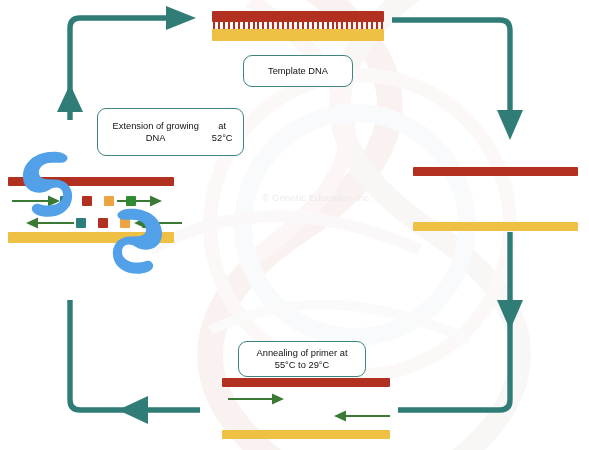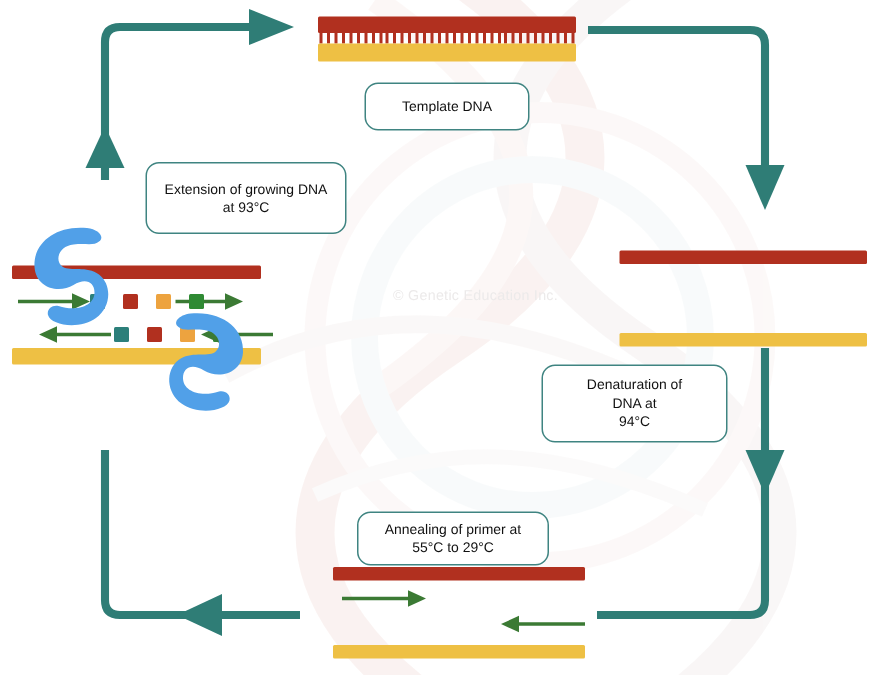--- a/index.html
+++ b/index.html
@@ -158,25 +158,20 @@
     <div class="bar bar-yellow" style="left:212px;top:29px;width:172px;height:12px;"></div>
   </div>
 
   <div class="label-box" style="left:243px;top:55px;width:110px;height:32px;">Template DNA</div>
 
   <div>
     <div class="bar bar-red" style="left:413px;top:167px;width:165px;height:9px;"></div>
     <div class="bar bar-yellow" style="left:413px;top:222px;width:165px;height:9px;"></div>
   </div>
 
-  <div class="label-box" style="left:361px;top:243px;width:124px;height:52px;flex-direction:column;">
-    <span>Denaturation of</span>
-    <span>DNA at</span>
-    <span>94°C</span>
-  </div>
 
   <div class="label-box" style="left:238px;top:325px;width:128px;height:36px;flex-direction:column;margin-top:16px;">
     <span>Annealing of primer at</span>
     <span>55°C to 29°C</span>
   </div>
 
   <div>
     <div class="bar bar-red" style="left:222px;top:378px;width:168px;height:9px;"></div>
 
     <svg class="primer" style="left:228px;top:392px;" width="60" height="14" viewBox="0 0 60 14">
@@ -185,23 +180,23 @@
     </svg>
 
     <svg class="primer" style="left:330px;top:409px;" width="60" height="14" viewBox="0 0 60 14">
       <line x1="14" y1="7" x2="60" y2="7" stroke="#3b7a34" stroke-width="2.2"></line>
       <path d="M16 1.5 L4 7 L16 12.5 Z" fill="#3b7a34"></path>
     </svg>
 
     <div class="bar bar-yellow" style="left:222px;top:430px;width:168px;height:9px;"></div>
   </div>
 
-  <div class="label-box" style="left:97px;top:108px;width:134px;height:48px;flex-direction:column;">
+  <div class="label-box" style="left:97px;top:108px;width:147px;height:48px;flex-direction:row;">
     <span>Extension of growing DNA</span>
-    <span>at 93°C</span>
+    <span>at 52°C</span>
   </div>
 
   <div>
 
     <div class="bar bar-red" style="left:8px;top:177px;width:166px;height:9px;"></div>
 
     <svg class="primer" style="left:12px;top:194px;" width="150" height="14" viewBox="0 0 150 14">
       <line x1="0" y1="7" x2="38" y2="7" stroke="#3b7a34" stroke-width="2.2"></line>
       <path d="M36 1.5 L48 7 L36 12.5 Z" fill="#3b7a34"></path>
       <line x1="105" y1="7" x2="140" y2="7" stroke="#3b7a34" stroke-width="2.2"></line>

